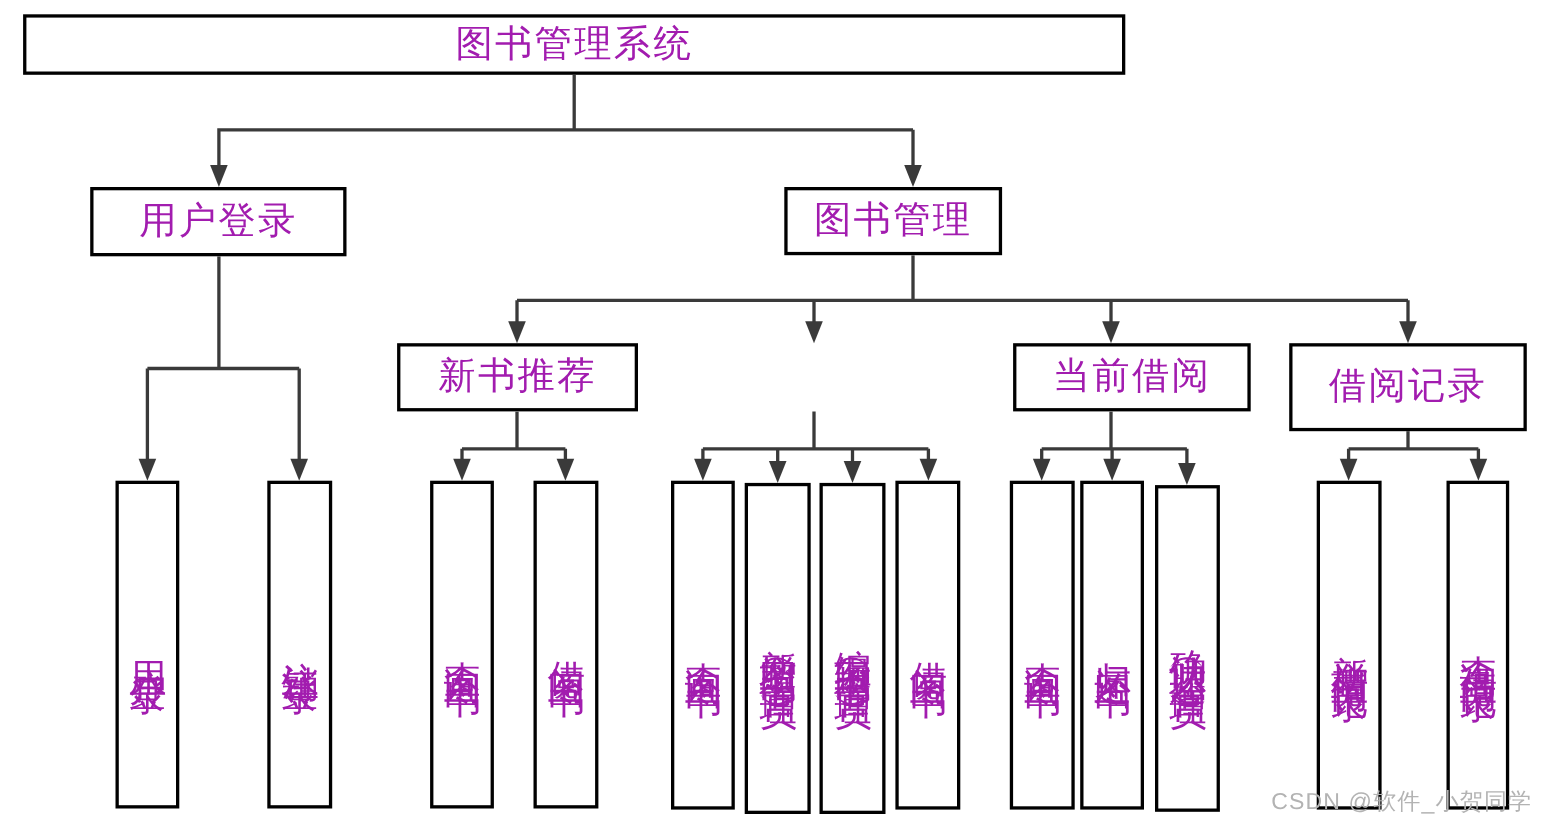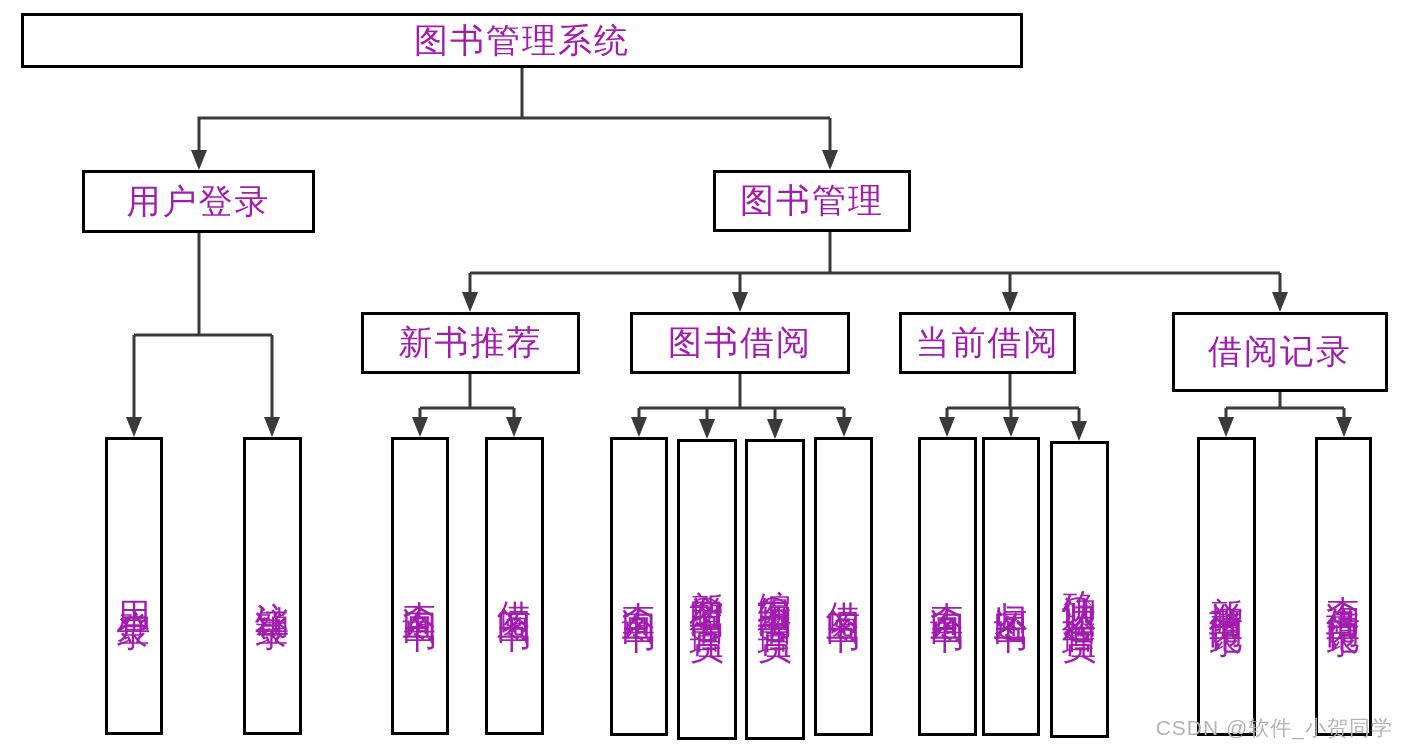--- a/index.html
+++ b/index.html
@@ -59,22 +59,21 @@
       <path d="M1336 417 L1352 417 L1344 437 Z"></path>
     </g>
   </svg>
 
   <div class="node h" style="left:21px;top:13px;width:1002px;height:55px">图书管理系统</div>
 
   <div class="node h" style="left:82px;top:170px;width:233px;height:63px">用户登录</div>
   <div class="node h" style="left:713px;top:170px;width:198px;height:62px">图书管理</div>
 
   <div class="node h" style="left:361px;top:312px;width:219px;height:62px">新书推荐</div>
-  <div class="node h" style="left:630px;top:312px;width:220px;height:62px">图书借阅</div>
-  <div class="node h" style="left:899px;top:312px;width:177px;height:62px">当前借阅</div>
+  <div class="node h" style="left:921px;top:312px;width:216px;height:62px">当前借阅</div>
   <div class="node h" style="left:1172px;top:312px;width:216px;height:80px">借阅记录</div>
 
   <div class="node v" style="left:105px;top:437px;width:58px;height:298px">用户登录</div>
   <div class="node v" style="left:243px;top:437px;width:59px;height:298px">注销登录</div>
 
   <div class="node v" style="left:391px;top:437px;width:58px;height:298px">查询图书</div>
   <div class="node v" style="left:485px;top:437px;width:59px;height:298px">借阅图书</div>
 
   <div class="node v" style="left:610px;top:437px;width:58px;height:299px">查询图书</div>
   <div class="node v" style="left:677px;top:439px;width:60px;height:301px">新增图书（管理员）</div>

